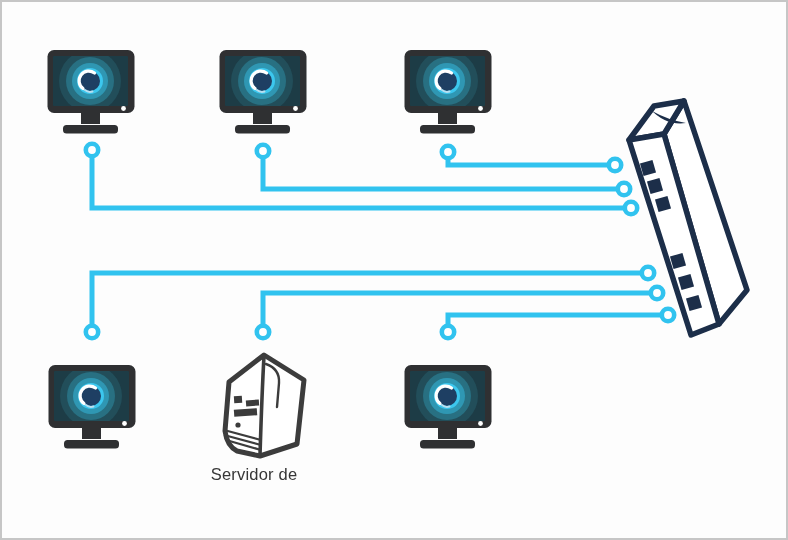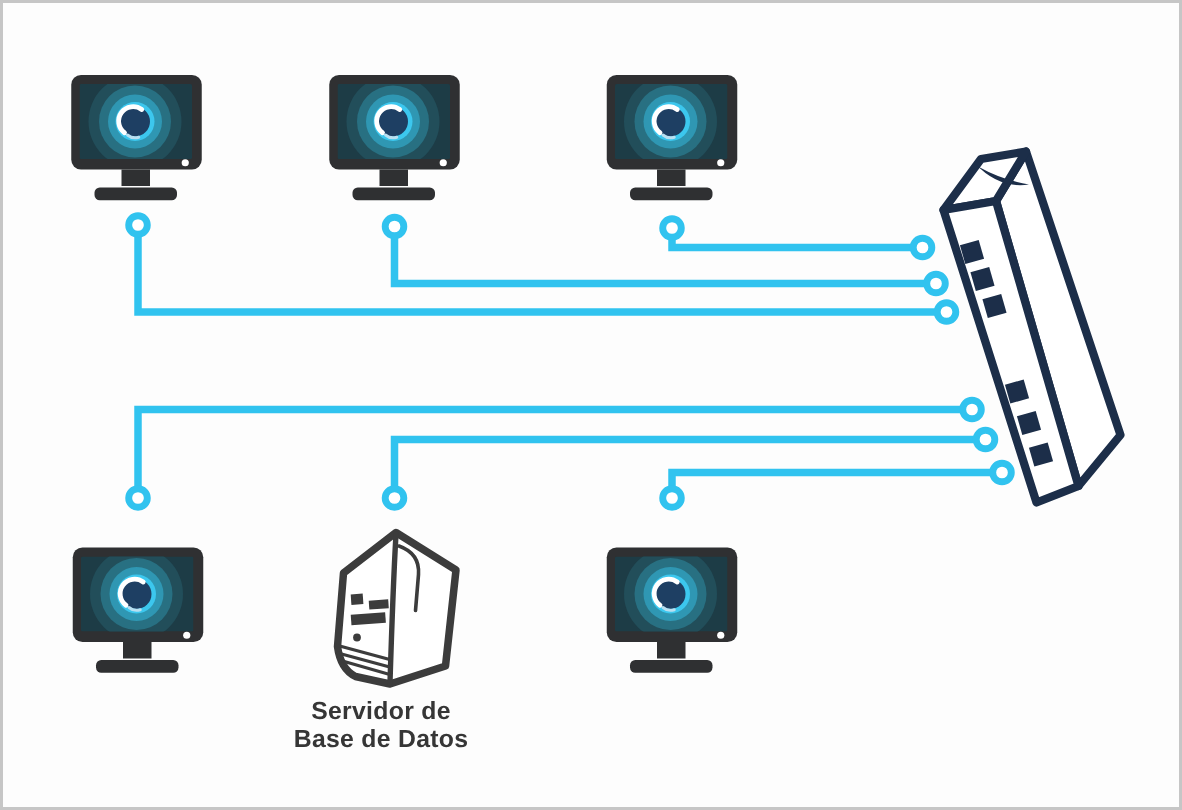--- a/index.html
+++ b/index.html
@@ -4,21 +4,21 @@
 <style>
   html,body{margin:0;padding:0;background:#e9e9e9;font-family:"Liberation Sans",sans-serif;}
   #canvas{
     position:relative;width:784px;height:536px;margin:0;
     background:#fdfdfd;border:2px solid #c6c6c6;overflow:hidden;
   }
   .abs{position:absolute;}
   svg{display:block;}
   #server-label{
     position:absolute;left:152px;top:463px;width:200px;
-    text-align:center;font-weight:bold;font-size:16.5px;line-height:19px;
+    text-align:center;font-weight:normal;font-size:16.5px;line-height:19px;
     color:#363636;letter-spacing:.2px;
   }
 </style>
 </head>
 <body>
 
 <div id="canvas">
 
   <svg id="links-layer" class="abs" style="left:0;top:0" width="784" height="536" viewBox="0 0 784 536">
       <g>
@@ -188,21 +188,20 @@
       <g stroke="#3c3c3c" stroke-width="2.2" fill="none">
         <path d="M3 79 L40 89"></path>
         <path d="M3 84 L40 94"></path>
         <path d="M5 89 L40 99"></path>
       </g>
     </svg>
   </div>
 
   <div id="server-label">
     <div>Servidor de</div>
-    <div>Base de Datos</div>
   </div>
 
   <div class="abs" style="left:600px;top:80px">
     <svg width="170" height="270" viewBox="0 0 170 270">
       <g stroke="#1c2e49" stroke-width="5.5" fill="#ffffff" stroke-linejoin="round">
 
         <polygon points="62,52 82,19 145,208 117,242"></polygon>
 
         <polygon points="27,58 52,24 82,19 62,52"></polygon>
 

